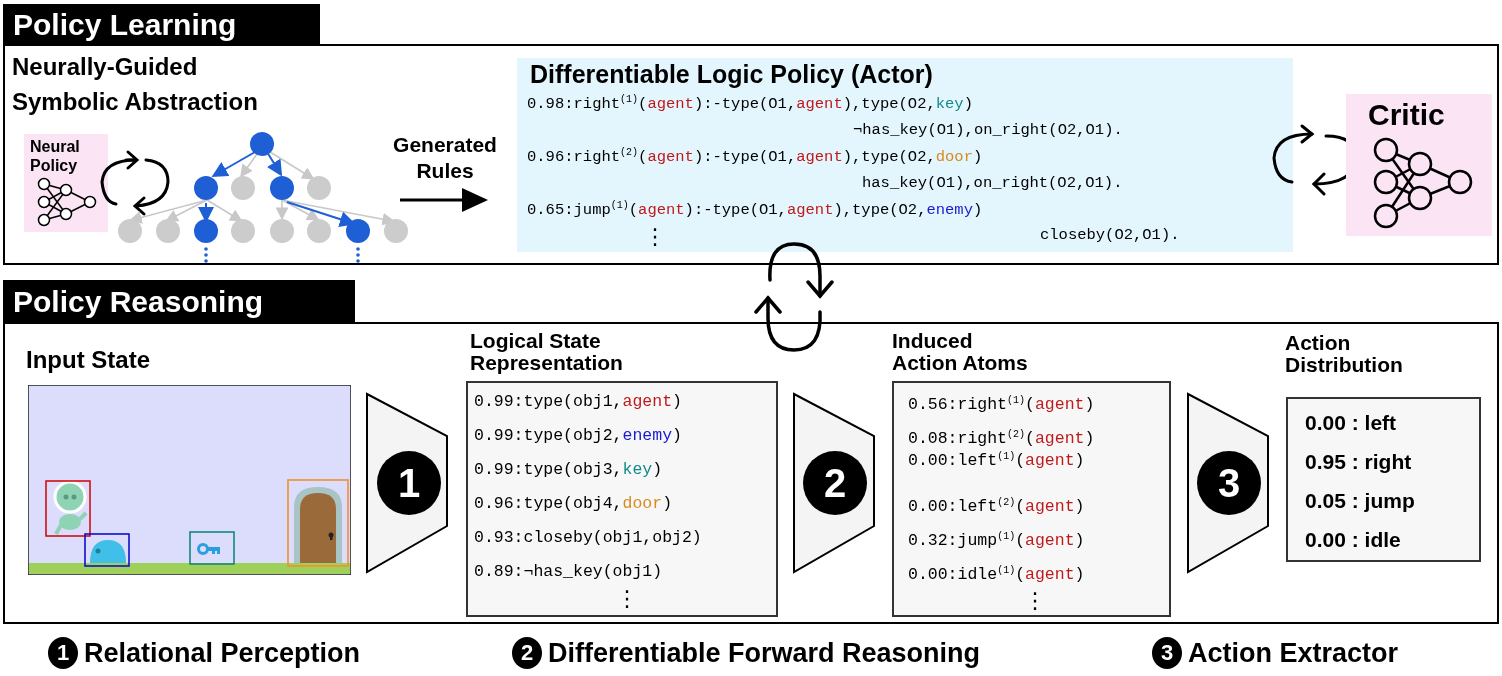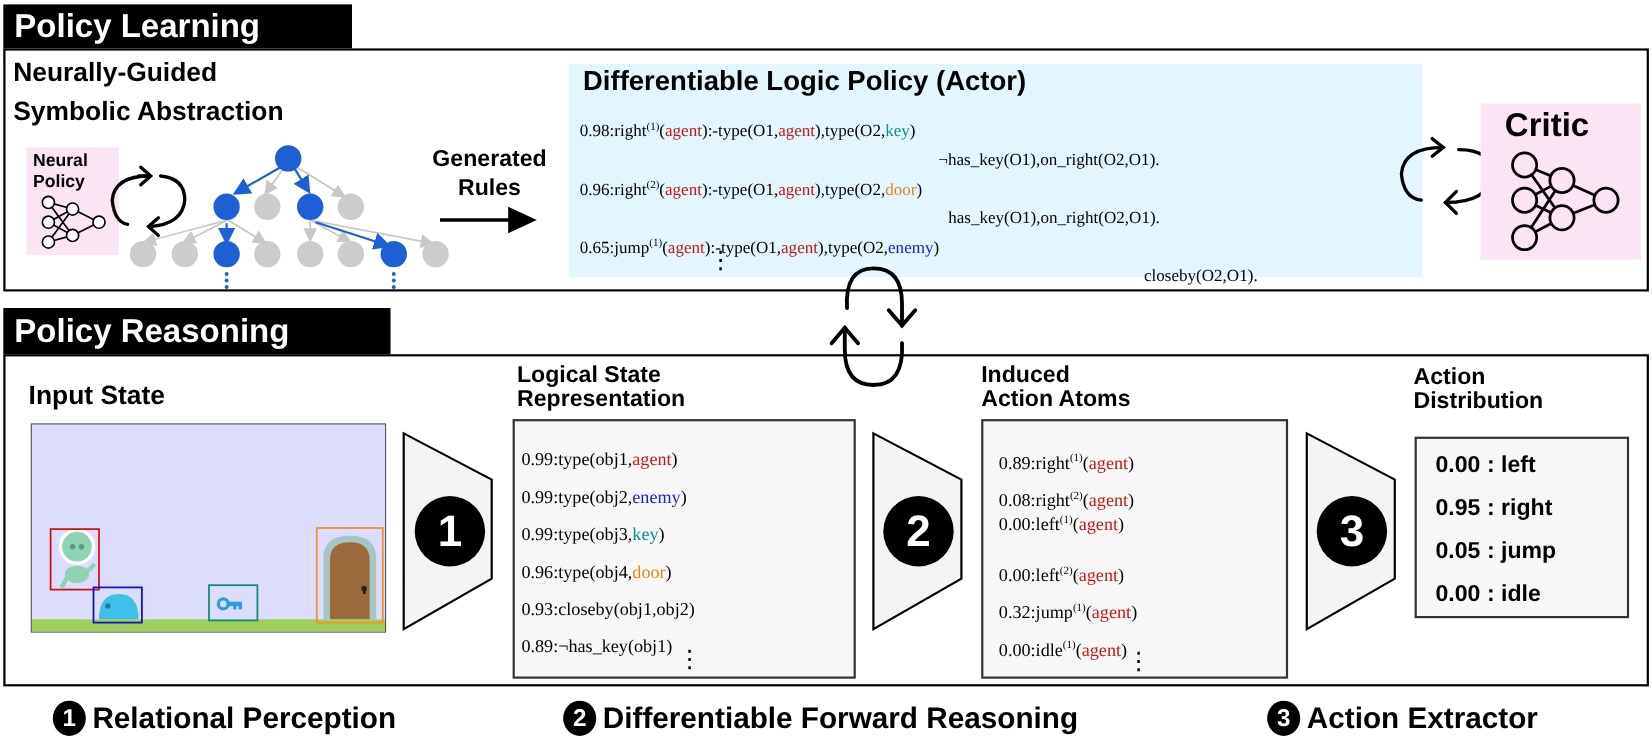--- a/index.html
+++ b/index.html
@@ -2,21 +2,21 @@
 <html><head>
 <meta charset="utf-8">
 <style>
   html, body { margin:0; padding:0; background:#fff; }
   body { width:1502px; height:676px; position:relative; overflow:hidden; font-family:"Liberation Sans", sans-serif; color:#000; }
   .abs { position:absolute; }
   .title-tab { position:absolute; background:#000; color:#fff; font-weight:bold; font-size:30px; line-height:36px; padding:0 10px; box-sizing:border-box; }
   .panel { position:absolute; border:2px solid #000; box-sizing:border-box; background:#fff; }
   .h-bold { font-weight:bold; font-size:24px; line-height:28px; }
   .h-sub { font-weight:bold; font-size:21px; line-height:22px; }
-  .mono { font-family:Liberation Serif, serif;margin-top:16px; }
+  .mono { font-family:Liberation Mono, monospace; }
   .c-agent { color:#c0191b; }
   .c-key { color:#138a8a; }
   .c-door { color:#d88a1e; }
   .c-enemy { color:#1a1ad0; }
   sup { font-size:10px; line-height:0; }
   .logic-box { position:absolute; background:#e3f6fd; }
   .rule-line { position:absolute; font-size:15.5px; white-space:pre; }
   .pink { position:absolute; background:#fbe4f4; }
   .list-box { position:absolute; border:2px solid #333; background:#f7f7f7; box-sizing:border-box; }
   .list-row { position:absolute; font-size:16.5px; white-space:pre; }
@@ -238,21 +238,21 @@
 <svg class="abs" style="left:792px;top:392px;" width="84" height="184" viewBox="0 0 84 184">
   <path d="M2,2 L82,44 L82,134 L2,180 Z" fill="#f4f4f4" stroke="#000" stroke-width="2"></path>
 </svg>
 <div class="circle-num" style="left:803px;top:451px;">2</div>
 
 <div class="abs h-sub" style="left:892px;top:330px;">
   <div>Induced</div>
   <div>Action Atoms</div>
 </div>
 <div class="list-box" style="left:892px;top:381px;width:279px;height:236px;"></div>
-<div class="list-row mono" style="left:908px;top:395px;"><span>0.89</span>:<span>right</span><sup>(1)</sup>(<span class="c-agent">agent</span>)</div>
+<div class="list-row mono" style="left:908px;top:395px;"><span>0.56</span>:<span>right</span><sup>(1)</sup>(<span class="c-agent">agent</span>)</div>
 <div class="list-row mono" style="left:908px;top:429px;"><span>0.08</span>:<span>right</span><sup>(2)</sup>(<span class="c-agent">agent</span>)</div>
 <div class="list-row mono" style="left:908px;top:451px;"><span>0.00</span>:<span>left</span><sup>(1)</sup>(<span class="c-agent">agent</span>)</div>
 <div class="list-row mono" style="left:908px;top:497px;"><span>0.00</span>:<span>left</span><sup>(2)</sup>(<span class="c-agent">agent</span>)</div>
 <div class="list-row mono" style="left:908px;top:531px;"><span>0.32</span>:<span>jump</span><sup>(1)</sup>(<span class="c-agent">agent</span>)</div>
 <div class="list-row mono" style="left:908px;top:565px;"><span>0.00</span>:<span>idle</span><sup>(1)</sup>(<span class="c-agent">agent</span>)</div>
 <div class="abs" style="left:1024px;top:588px;font-size:22px;line-height:26px;">⋮</div>
 
 <svg class="abs" style="left:1186px;top:392px;" width="84" height="184" viewBox="0 0 84 184">
   <path d="M2,2 L82,44 L82,134 L2,180 Z" fill="#f4f4f4" stroke="#000" stroke-width="2"></path>
 </svg>

